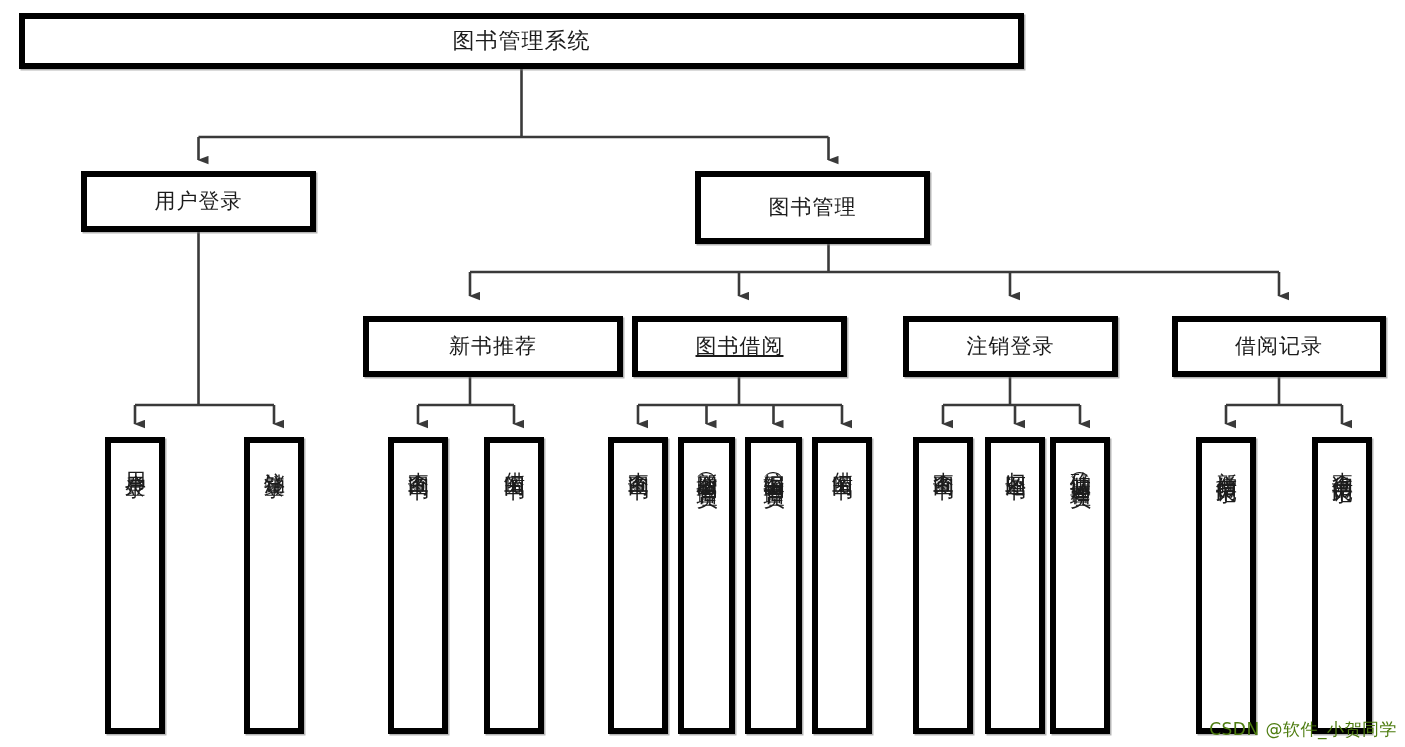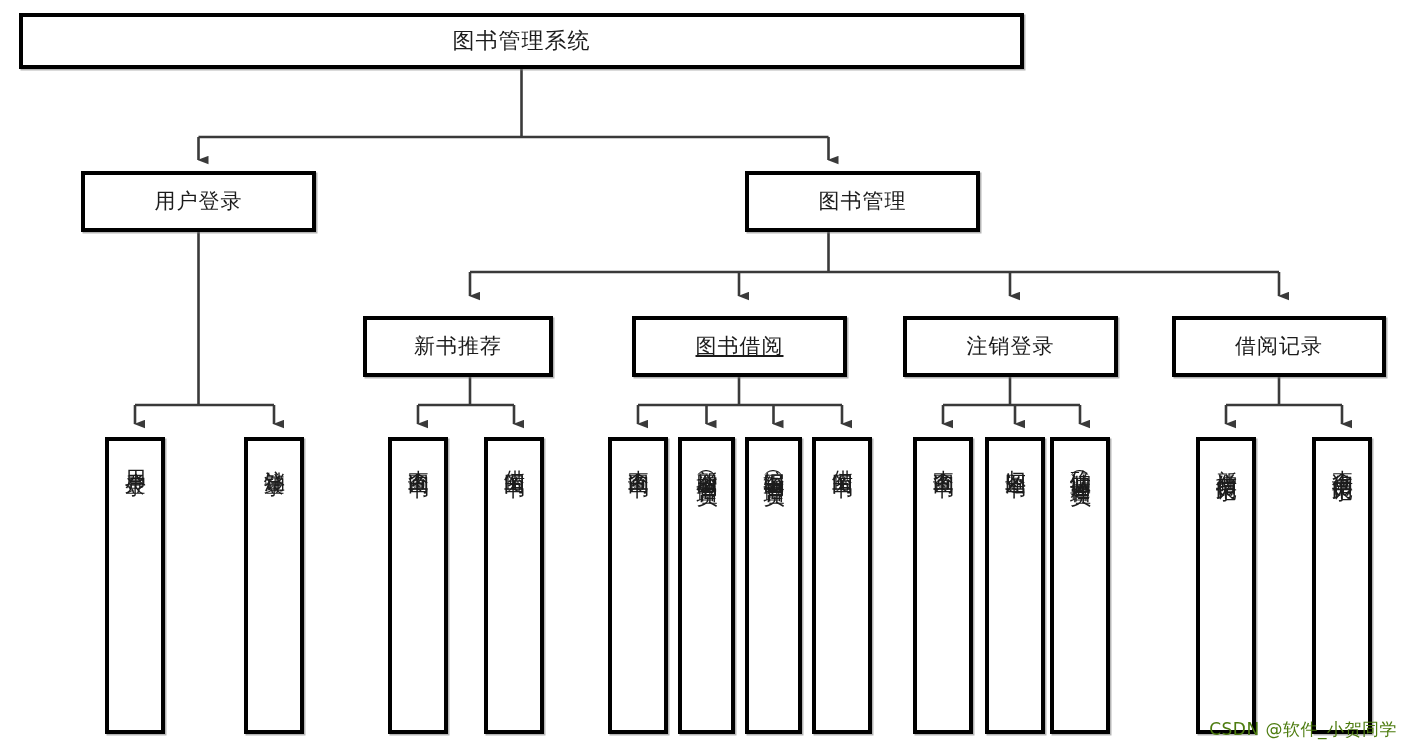--- a/index.html
+++ b/index.html
@@ -21,21 +21,21 @@
     position: absolute;
     left: 0;
     top: 0;
     width: 1405px;
     height: 747px;
     pointer-events: none;
   }
   .node {
     position: absolute;
     box-sizing: border-box;
-    border: 4px solid #000000;
+    border: 6px solid #000000;
     background: #ffffff;
     display: flex;
     align-items: center;
     justify-content: center;
     color: #1a1a1a;
     box-shadow: 1.5px 1.5px 0 rgba(120,120,120,0.55);
   }
   .node .label {
     font-size: 21px;
     line-height: 1.12;
@@ -122,25 +122,25 @@
     </g>
   </svg>
 
   <div class="node root" style="left:19px; top:13px; width:1005px; height:56px;">
     <span class="label">图书管理系统</span>
   </div>
 
   <div class="node" style="left:81px; top:171px; width:235px; height:61px;">
     <span class="label">用户登录</span>
   </div>
-  <div class="node" style="left:745px; top:171px; width:235px; height:61px;">
+  <div class="node" style="left:695px; top:171px; width:235px; height:73px;">
     <span class="label">图书管理</span>
   </div>
 
-  <div class="node" style="left:363px; top:316px; width:190px; height:61px;">
+  <div class="node" style="left:363px; top:316px; width:260px; height:61px;">
     <span class="label">新书推荐</span>
   </div>
   <div class="node" style="left:632px; top:316px; width:215px; height:61px;text-decoration:underline;">
     <span class="label">图书借阅</span>
   </div>
   <div class="node" style="left:903px; top:316px; width:215px; height:61px;">
     <span class="label">注销登录</span>
   </div>
   <div class="node" style="left:1172px; top:316px; width:214px; height:61px;">
     <span class="label">借阅记录</span>

